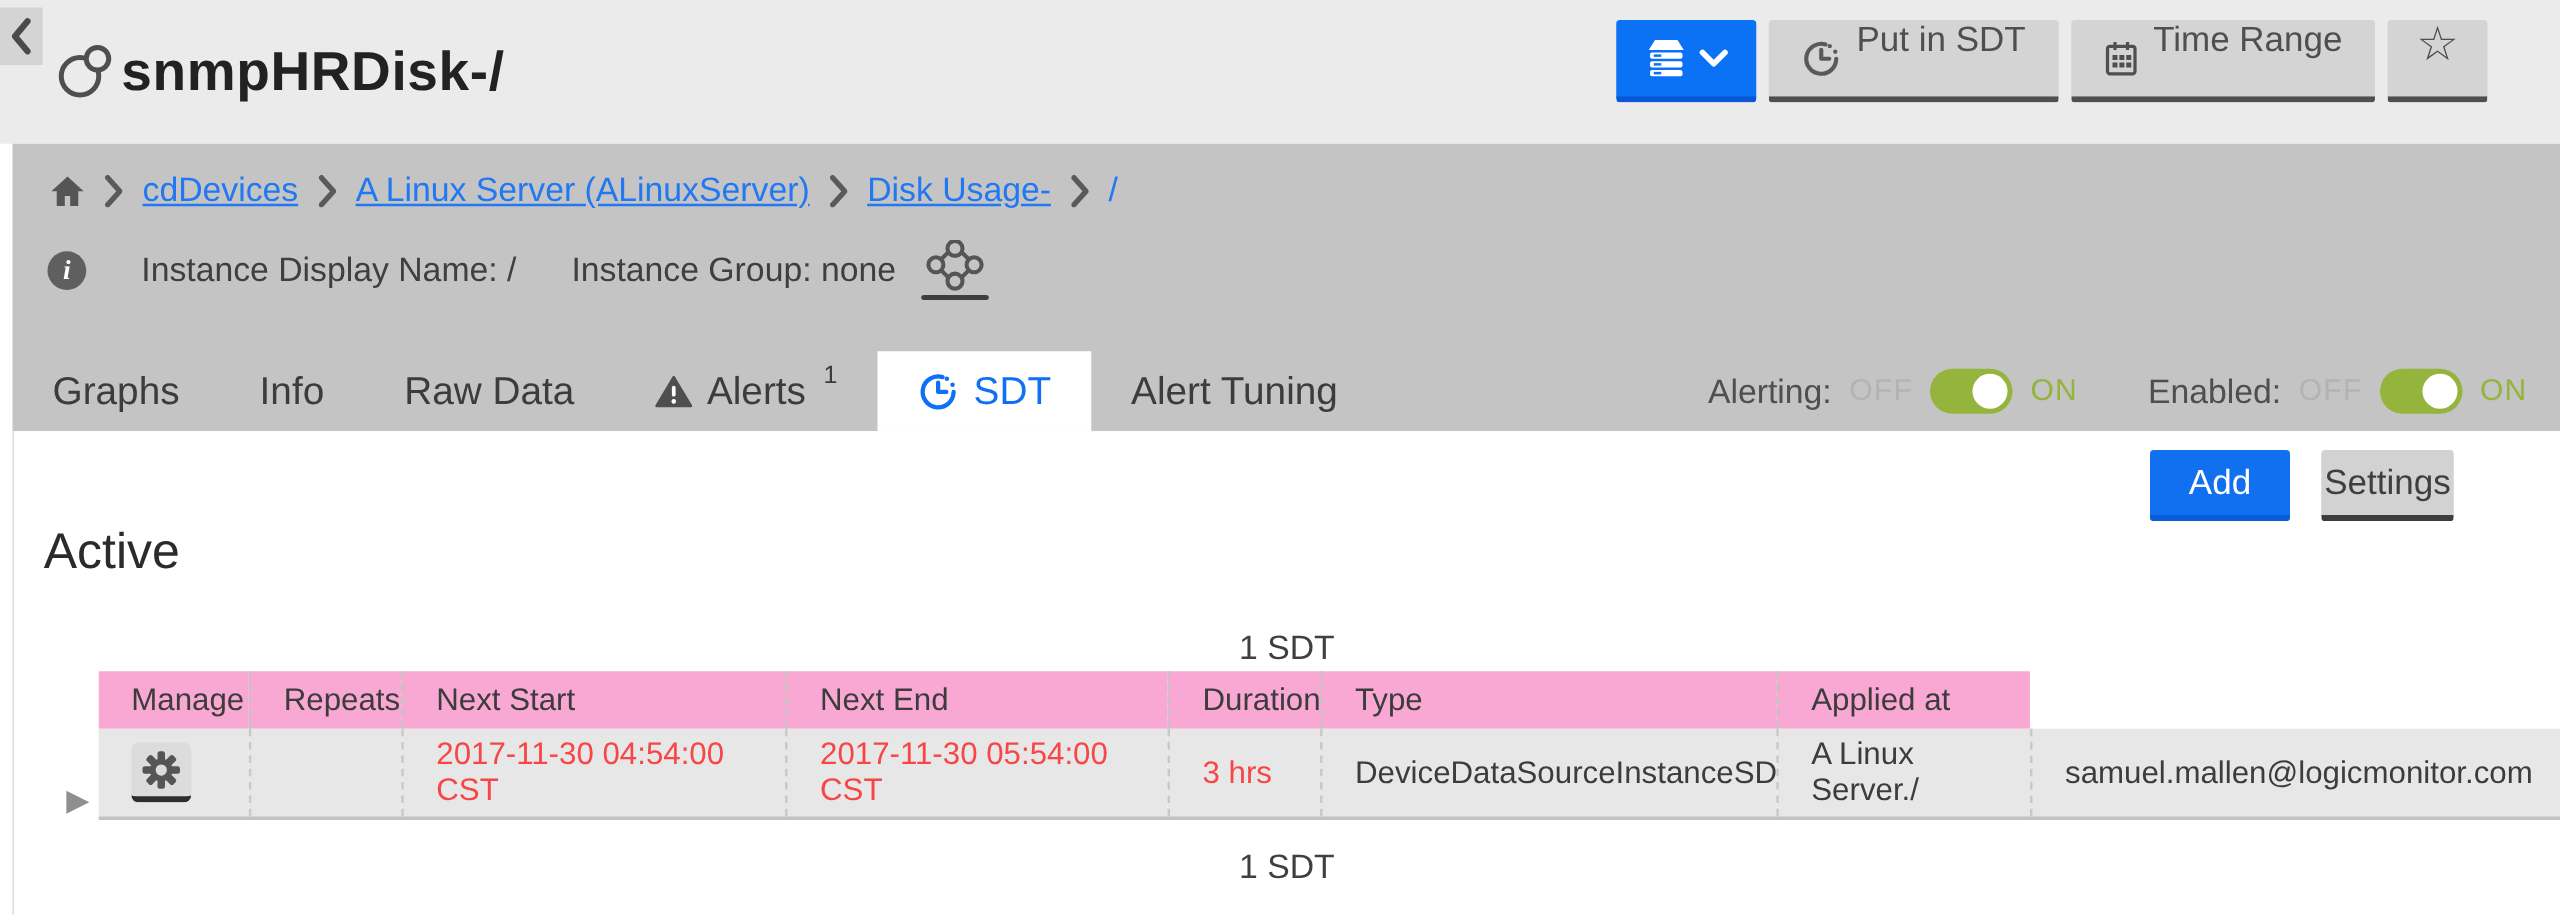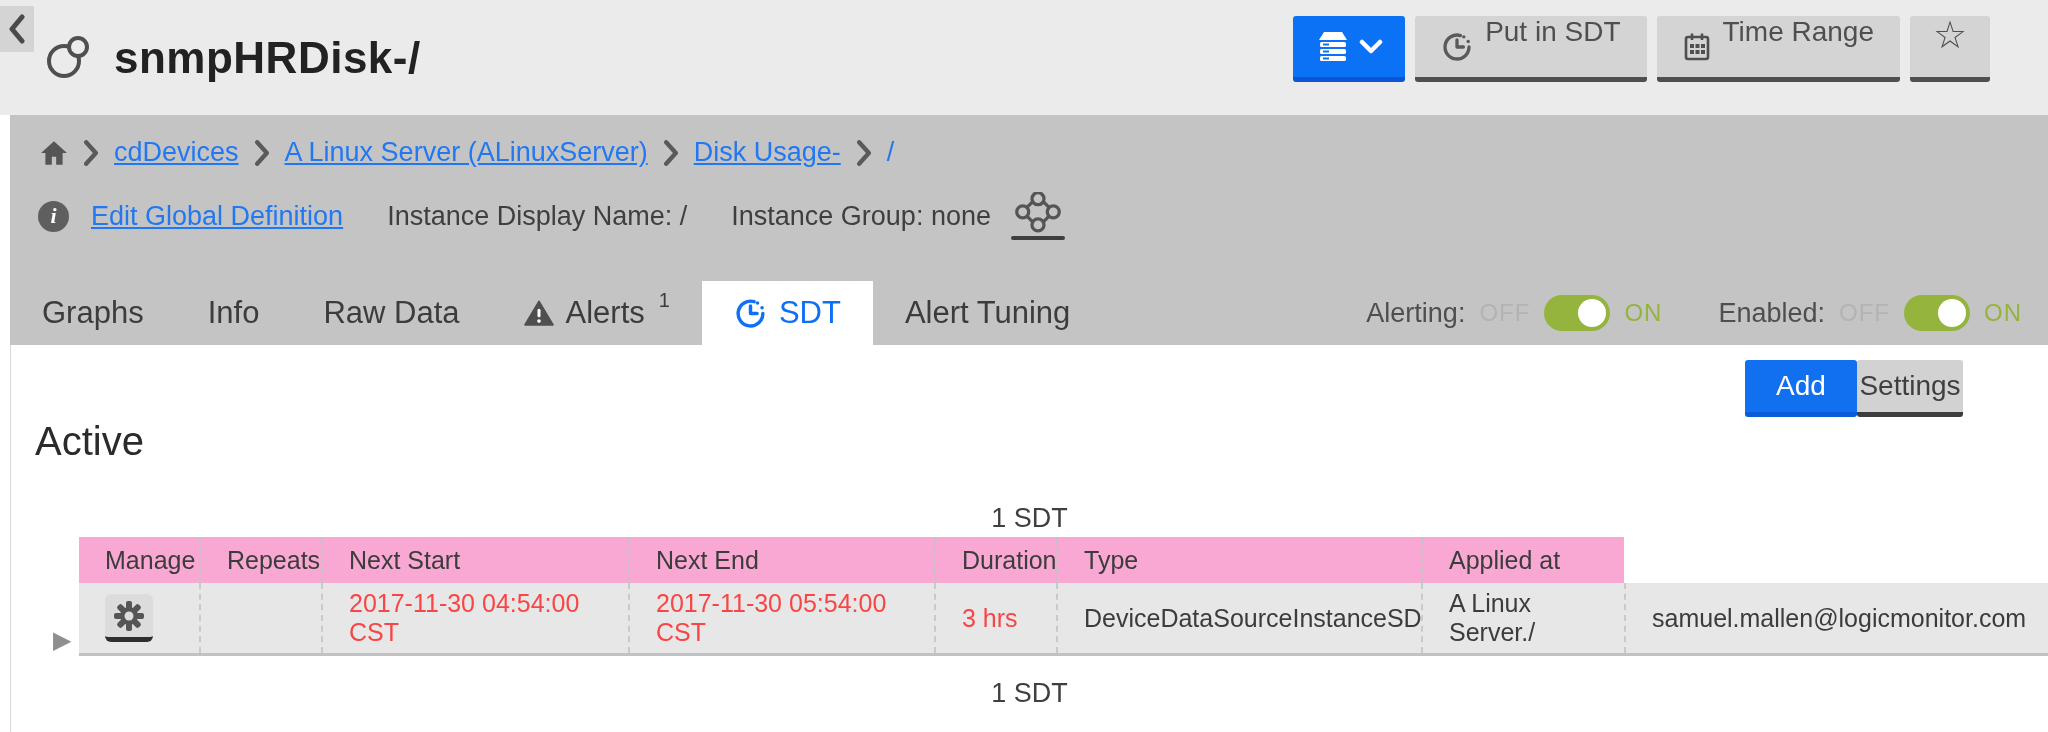--- a/index.html
+++ b/index.html
@@ -5,21 +5,21 @@
   * { margin:0; padding:0; box-sizing:border-box; }
   html,body { width:2048px; height:732px; }
   body {
     font-family:"Liberation Sans","DejaVu Sans",sans-serif;
     background:#ffffff; color:#3f3f3f; position:relative; overflow:hidden;
   }
   
   .topbar { height:115px; background:#ebebeb; position:relative; }
   .back-btn { position:absolute; left:0; top:6px; width:34px; height:46px;
     background:#d4d4d4; display:flex; align-items:center; justify-content:center; cursor:pointer; }
-  .title-row { height:115px; display:flex; align-items:center; padding-left:42px; gap:20px; }
+  .title-row { height:115px; display:flex; align-items:center; padding-left:42px; gap:3px; }
   .page-title { font-size:44px; color:#222; letter-spacing:0.5px; }
   .top-actions { position:absolute; top:16px; right:58px; display:flex; gap:10px; align-items:stretch; }
   .btn { display:flex; justify-content:center; gap:12px;
     height:66px; font-size:28px; color:#4f4f4f; background:#d4d4d4;
     border:none; border-bottom:5px solid #4f4f4f; border-radius:3px; padding:0 26px; cursor:pointer; }
   .btn-blue { background:#0b72f5; border-bottom-color:#0a56d6; color:#fff; width:112px; padding:0; gap:8px; }
   .btn-star { width:80px; padding:0; }
   .star-glyph { font-family:"DejaVu Sans",sans-serif; font-size:38px; color:#4f4f4f; line-height:1; }
   
   .band { background:#c4c4c4; margin-left:10px; height:230px; position:relative; }
@@ -40,21 +40,21 @@
   .tab-active { background:#ffffff; color:#0f6ff5; }
   .toggles { margin-left:auto; display:flex; align-items:center; gap:56px; padding-right:26px; }
   .toggle-group { display:flex; align-items:center; gap:14px; }
   .toggle-label { font-size:27px; color:#4f4f4f; }
   .off-text { font-size:24px; color:#b3b3b3; letter-spacing:1px; }
   .on-text  { font-size:24px; color:#94b43d; letter-spacing:1px; }
   .switch { width:66px; height:36px; border-radius:18px; background:#94b43d; position:relative; cursor:pointer; }
   .switch .knob { position:absolute; top:4px; right:4px; width:28px; height:28px; border-radius:50%; background:#fff; }
   
   .content { margin-left:10px; border-left:1px solid #d8d8d8; background:#fff; height:387px; position:relative; }
-  .content-actions { position:absolute; top:15px; right:85px; display:flex; }
+  .content-actions { position:absolute; top:15px; right:85px; display:flex; gap:25px; }
   .btn-add { height:57px; width:112px; font-size:28px; background:#1170f0; color:#fff;
     border:none; border-bottom:5px solid #0a5cd8; border-radius:3px; cursor:pointer; }
   .btn-settings { height:57px; width:106px; font-size:28px; background:#d2d2d2; color:#3f3f3f;
     border:none; border-bottom:5px solid #3d3d3d; border-radius:3px; cursor:pointer; }
   .section-heading { position:absolute; top:74px; left:24px; font-size:40px; font-weight:400; color:#2b2b2b; }
   .count-top    { position:absolute; top:158px; left:0; right:0; text-align:center; font-size:27px; color:#3f3f3f; }
   .count-bottom { position:absolute; top:333px; left:0; right:0; text-align:center; font-size:27px; color:#3f3f3f; }
   
   .table-wrap { position:absolute; top:192px; left:68px; right:0; }
   .grid-row { display:grid; grid-template-columns:120px 122px 307px 306px 122px 365px 203px 1fr; }
@@ -174,21 +174,20 @@
     <span class="icon">
       <svg width="14" height="26" viewBox="0 0 13 24">
           <polyline points="2,2 11,12 2,22" fill="none" stroke="#5a5a5a" stroke-width="4" stroke-linecap="round" stroke-linejoin="round"></polyline>
         </svg>
     </span>
     <a class="crumb-current">/</a>
   </div>
 
   <div class="definition-row">
     <span class="info-circle">i</span>
-    <a class="edit-link">Edit Global Definition</a>
     <span>Instance Display Name: /</span>
     <span>Instance Group: none</span>
     <span class="group-icon-wrap">
       <span class="icon">
         <svg width="48" height="44" viewBox="0 0 44 40" fill="none" stroke="#555" stroke-width="3">
           <rect x="12" y="8" width="20" height="20" transform="rotate(45 22 18)"></rect>
           <circle cx="22" cy="6" r="5.5" fill="#c4c4c4"></circle>
           <circle cx="8" cy="18" r="5.5" fill="#c4c4c4"></circle>
           <circle cx="36" cy="18" r="5.5" fill="#c4c4c4"></circle>
           <circle cx="22" cy="30" r="5.5" fill="#c4c4c4"></circle>

